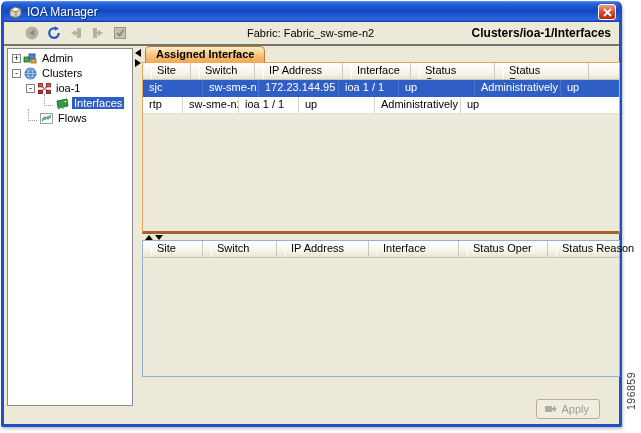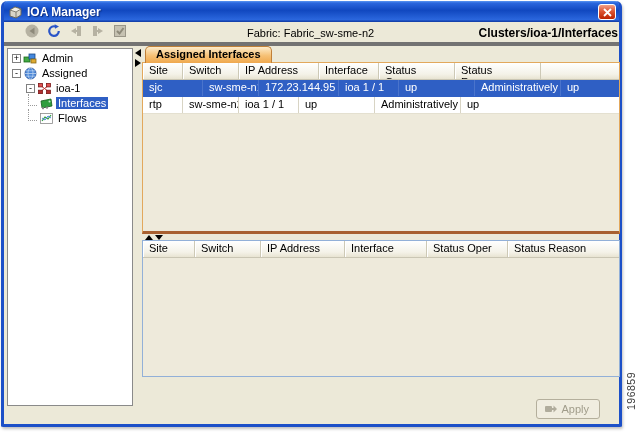--- a/index.html
+++ b/index.html
@@ -8,32 +8,32 @@
   .page { position:relative; width:641px; height:433px; }
 
   
   .window { position:absolute; left:1px; top:1px; width:621px; height:426px;
     border:3px solid #1c50c8; border-top:none; border-radius:6px 6px 2px 2px;
     background:#ece9d8; box-shadow:1px 2px 3px rgba(0,0,0,.25); }
   .titlebar { position:relative; height:21px; border-radius:4px 4px 0 0;
     background:linear-gradient(180deg,#5a96f2 0%,#2a66dd 10%,#1148c0 45%,#2a66dd 88%,#1038a0 100%);
     display:flex; align-items:center; padding:0 4px; }
   .titlebar .app-ico { width:15px; height:14px; margin-right:4px; }
-  .title-text { color:#fff; font-weight:bold; font-size:12px; text-shadow:1px 1px 1px #0a2a7a; }
+  .title-text { color:#fff; font-weight:normal; font-size:12px; text-shadow:1px 1px 1px #0a2a7a; }
   .close-btn { position:absolute; right:3px; top:3px; width:18px; height:16px;
     background:linear-gradient(180deg,#f2a088 0%,#dd5533 45%,#bb2200 100%);
     border:1px solid #fff; border-radius:3px; color:#fff; font-weight:bold; font-size:10px;
     display:flex; align-items:center; justify-content:center; cursor:pointer; line-height:1; }
 
   
-  .toolbar { position:relative; height:24px; background:#ece9d8; display:flex; align-items:flex-start;
-    padding:0 18px; border-bottom:4px solid #737373; }
+  .toolbar { position:relative; height:24px; background:#ece9d8; display:flex; align-items:center;
+    padding:0 18px; border-bottom:2px solid #737373; }
   .tb-icon { width:19px; height:17px; margin-right:3px; display:flex; align-items:center; justify-content:center; }
   .fabric-label { position:absolute; left:243px; top:5px; }
-  .breadcrumb { position:absolute; right:1px; top:4px; font-weight:bold; font-size:12px;margin-left:32px; }
+  .breadcrumb { position:absolute; right:8px; top:4px; font-weight:bold; font-size:12px;margin-left:32px; }
 
   
   .body { position:relative; height:375px; }
 
   
   .tree-panel { position:absolute; left:3px; top:2px; width:126px; height:358px;
     background:#fff; border:1px solid #8a8a8a; overflow:hidden; padding-top:2px; }
   .tree-row { display:flex; align-items:center; height:14px; margin:0 0 1px 0; white-space:nowrap; }
   .toggle { width:9px; height:9px; border:1px solid #808080; background:#fff; color:#000;
     font-size:9px; line-height:7px; text-align:center; display:inline-block; flex:none; }
@@ -60,21 +60,21 @@
   .tab-unassigned { background:linear-gradient(180deg,#ffffff 0%,#e4ecf6 70%,#cfdcee 100%); border-color:#7a96b8; }
 
   .panel-assigned { position:relative; margin-top:-1px; height:172px;
     border:1px solid #e2a85c; border-bottom:3px solid #a86030; background:#eeeadb; }
   .panel-unassigned { position:relative; margin-top:-1px; height:137px;
     border:1px solid #92b0d8; background:#eeeadb; }
 
   .grid-head { display:flex; height:17px;
     background:linear-gradient(180deg,#ffffff 0%,#f4f2e8 70%,#e8e4d2 100%);
     border-bottom:1px solid #cac6b4; }
-  .gh-cell { flex:none; padding:1px 12px 0 6px; border-right:1px solid #cdc9b6; box-shadow:inset 1px 0 0 #fff; overflow:hidden; }
+  .gh-cell { flex:none; padding:1px 12px 0 6px; border-right:1px solid #cdc9b6; box-shadow:inset 1px 0 0 #fff; overflow:hidden;margin-left:8px; }
   .grid-row { display:flex; height:17px; background:#fff; border-bottom:1px solid #e4e0d0; }
   .grid-row.selected { background:#2f5fc4; color:#fff; border-bottom-color:#2f5fc4; }
   .gr-cell { flex:none; padding:1px 4px 0 6px; border-right:1px solid #d8d4c4; overflow:hidden; white-space:nowrap; }
   .grid-row.selected .gr-cell { border-right-color:#4a74cc; }
 
   .btn-bar { position:absolute; left:0; right:0; bottom:0; height:25px; border-top:1px solid #d8d4c2;
     display:flex; align-items:center; justify-content:center; background:#ece9d8; }
   .xp-btn { display:flex; align-items:center; gap:4px; height:20px; padding:0 10px 0 7px;
     background:linear-gradient(180deg,#fefefe 0%,#f2efe4 60%,#e0dcc8 100%);
     border:1px solid #7a8a99; border-radius:3px; cursor:pointer; font-size:11px; }
@@ -159,35 +159,35 @@
         </div>
         <div class="tree-row" style="padding-left:4px;">
           <span class="toggle">-</span>
           <svg class="t-ico" viewBox="0 0 15 13">
             <circle cx="7.5" cy="6.5" r="5.5" fill="#4a86d8" stroke="#2a55a0" stroke-width="0.8"></circle>
             <ellipse cx="7.5" cy="6.5" rx="2.5" ry="5.5" fill="none" stroke="#bcd4f0" stroke-width="0.8"></ellipse>
             <line x1="2" y1="6.5" x2="13" y2="6.5" stroke="#bcd4f0" stroke-width="0.8"></line>
             <line x1="3" y1="3.8" x2="12" y2="3.8" stroke="#bcd4f0" stroke-width="0.7"></line>
             <line x1="3" y1="9.2" x2="12" y2="9.2" stroke="#bcd4f0" stroke-width="0.7"></line>
           </svg>
-          <span class="t-label">Assigned</span>
+          <span class="t-label">Clusters</span>
         </div>
         <div class="tree-row" style="padding-left:18px;">
           <span class="toggle">-</span>
           <svg class="t-ico" viewBox="0 0 15 13">
             <line x1="3" y1="3" x2="12" y2="10" stroke="#c03030" stroke-width="1"></line>
             <line x1="12" y1="3" x2="3" y2="10" stroke="#c03030" stroke-width="1"></line>
             <rect x="1.5" y="1.5" width="4" height="3.4" fill="#e05050" stroke="#7a1a1a" stroke-width="0.8"></rect>
             <rect x="9.5" y="1.5" width="4" height="3.4" fill="#e05050" stroke="#7a1a1a" stroke-width="0.8"></rect>
             <rect x="1.5" y="8.2" width="4" height="3.4" fill="#b03030" stroke="#7a1a1a" stroke-width="0.8"></rect>
             <rect x="9.5" y="8.2" width="4" height="3.4" fill="#b03030" stroke="#7a1a1a" stroke-width="0.8"></rect>
           </svg>
           <span class="t-label">ioa-1</span>
         </div>
-        <div class="tree-row" style="padding-left:20px;">
+        <div class="tree-row" style="padding-left:36px;">
           <span class="conn"></span>
           <svg class="t-ico" viewBox="0 0 15 13">
             <polygon points="2,4 12,2 13,9 3,11" fill="#2e9e3e" stroke="#145a1e" stroke-width="0.8"></polygon>
             <rect x="3" y="10.2" width="2" height="2" fill="#888"></rect>
             <rect x="7" y="9.6" width="2" height="2" fill="#888"></rect>
             <circle cx="10.5" cy="4.5" r="1" fill="#bfe8c4"></circle>
           </svg>
           <span class="t-label sel">Interfaces</span>
         </div>
         <div class="tree-row" style="padding-left:20px;">
@@ -203,21 +203,21 @@
 
       <div class="vsplit">
         <span class="tri tri-left"></span>
         <span class="tri tri-right"></span>
       </div>
 
       <div class="main">
 
         
         <div class="tab tab-assigned">
-          <span>Assigned Interfaces</span>
+          <span>Assigned Interface</span>
         </div>
         <div class="panel-assigned">
           <div class="grid-head">
             <div class="gh-cell" style="width:40px">Site</div>
             <div class="gh-cell" style="width:56px">Switch</div>
             <div class="gh-cell" style="width:80px">IP Address</div>
             <div class="gh-cell" style="width:60px">Interface</div>
             <div class="gh-cell" style="width:76px">Status Oper</div>
             <div class="gh-cell" style="width:86px">Status Reason</div>
           </div>

